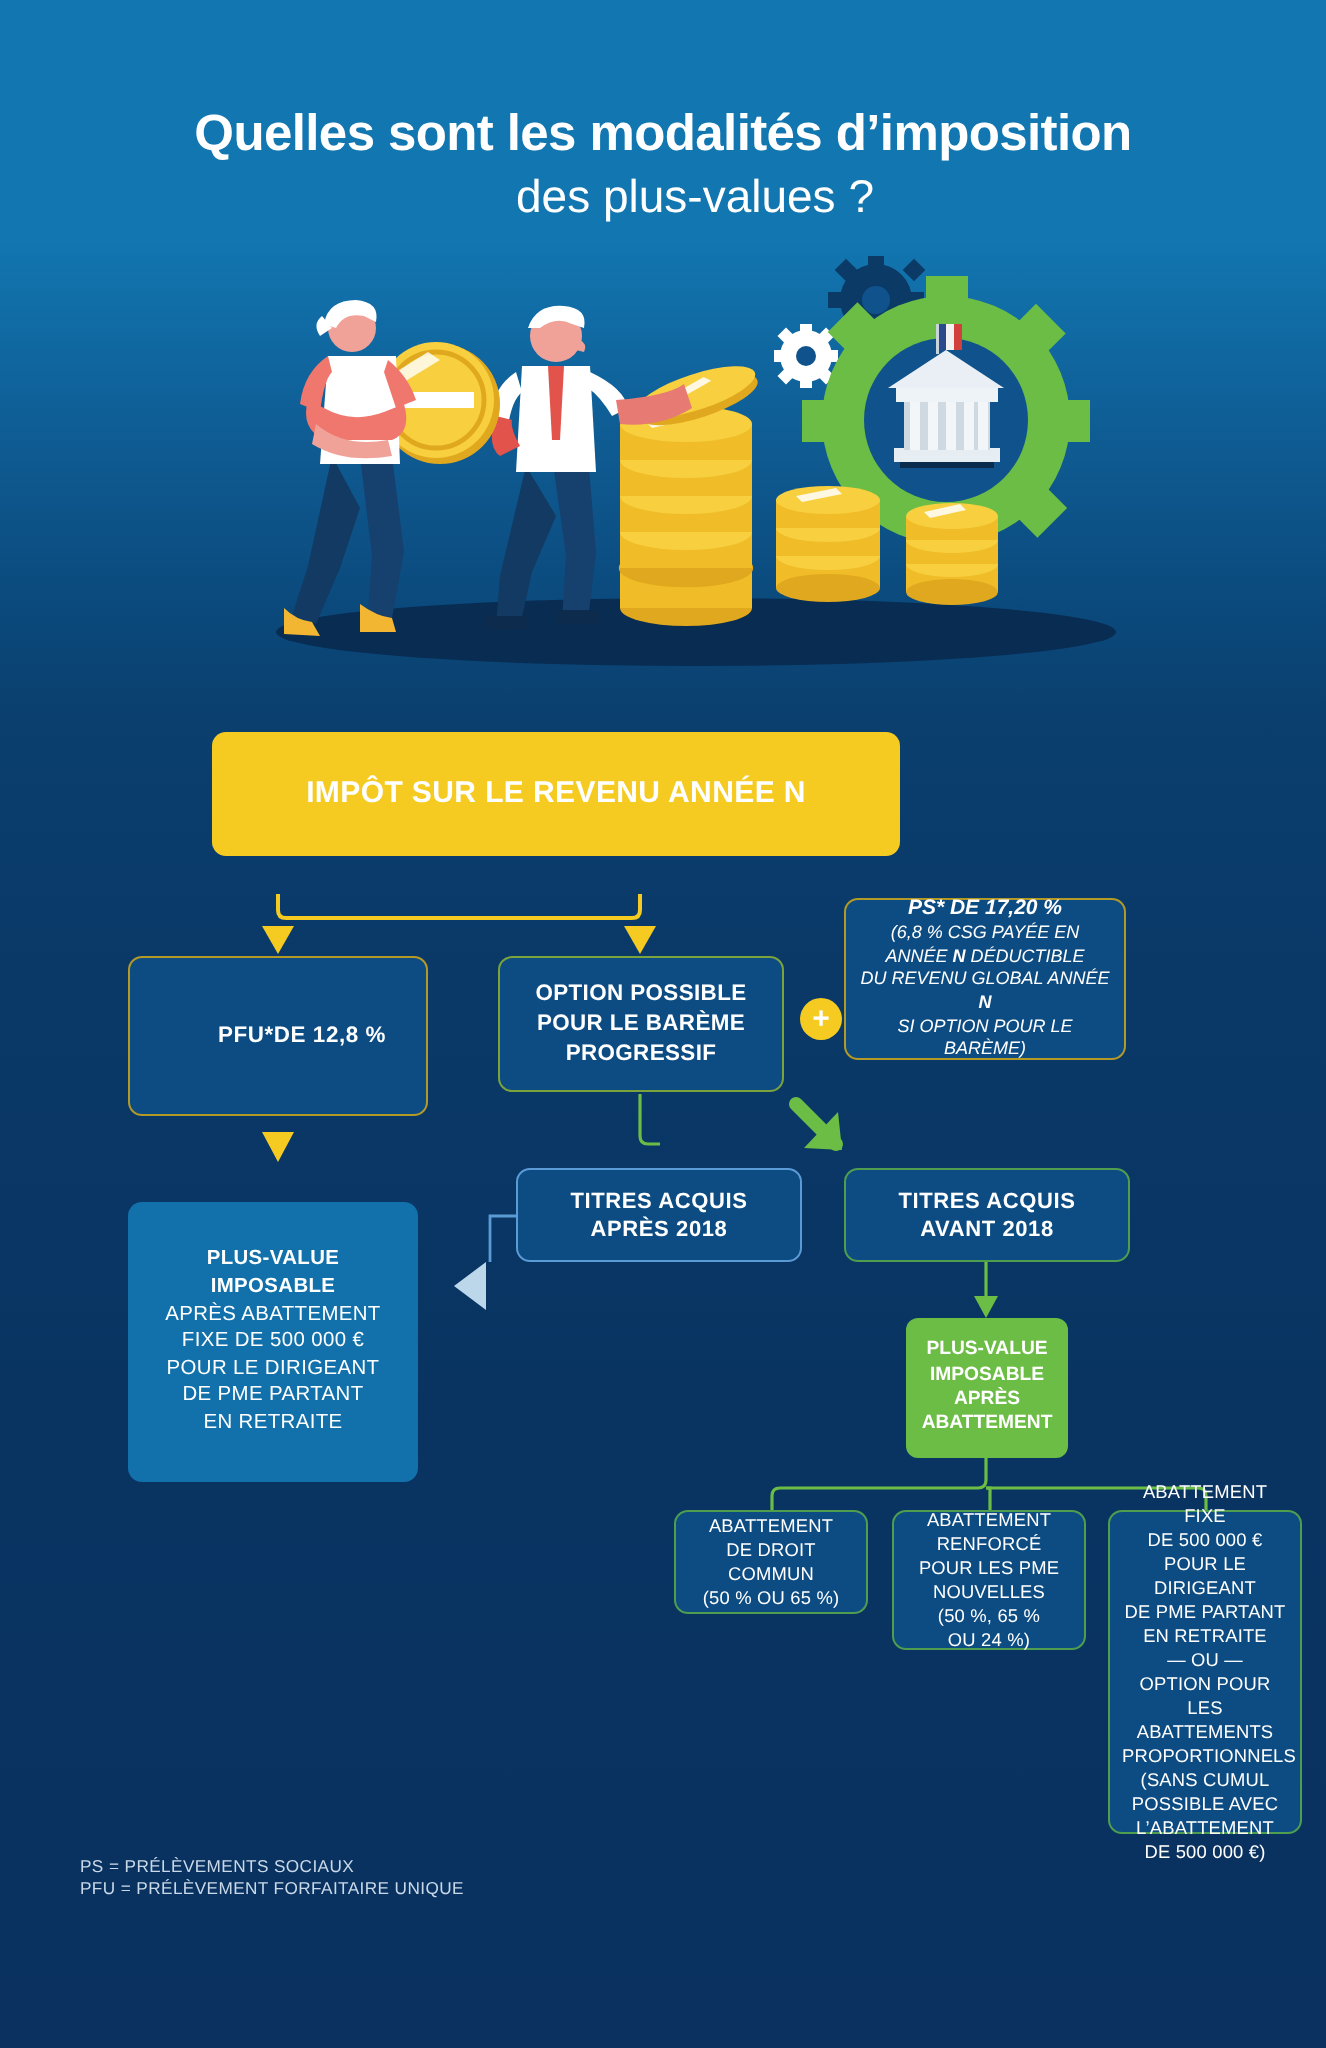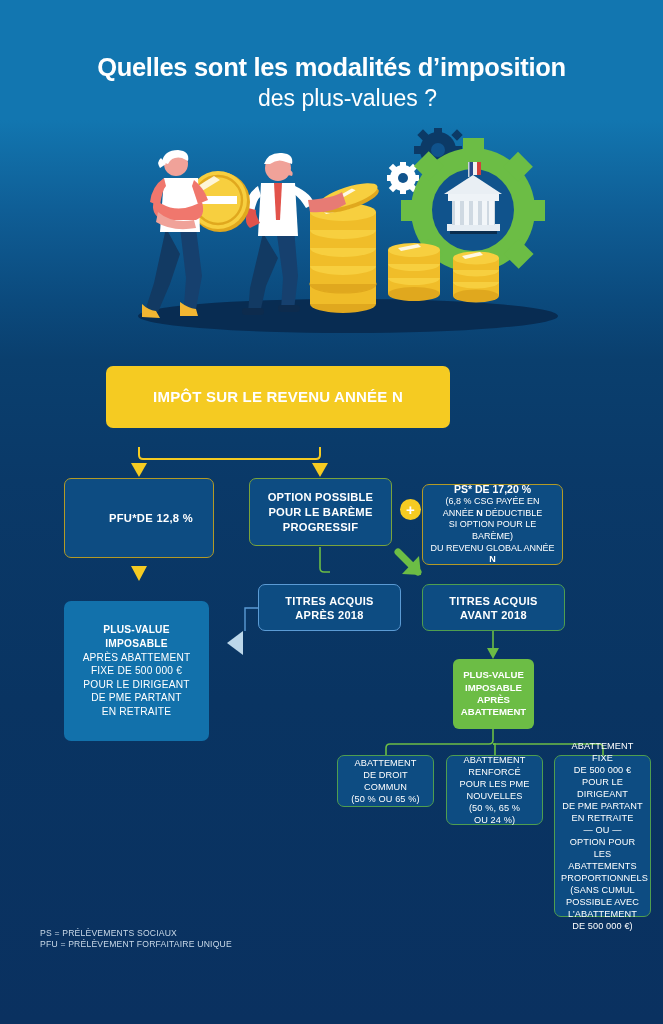--- a/index.html
+++ b/index.html
@@ -73,22 +73,22 @@
   }
   #box-pfu .t { font-size: 11.2px; font-weight: bold; letter-spacing: 0.3px; }
 
   #box-option {
     left: 249px; top: 478px; width: 143px; height: 68px;
     border: 1.3px solid #7aa33c; background: #0d4c82;
   }
   #box-option .t { font-size: 11.2px; font-weight: bold; line-height: 15px; letter-spacing: 0.2px; }
 
   #box-ps {
-    left: 422px; top: 484px; width: 141px; height: 81px;
-    border: 1.3px solid #b39a26; background: #0d4c82;
+    left: 422px; top: 449px; width: 141px; height: 81px;
+    border: 1.3px solid #b39a26; background: #0d4c82; font-style: italic;
   }
   #box-ps .h { font-size: 10.5px; font-weight: bold; line-height: 13px; }
   #box-ps .s { font-size: 9px; font-weight: normal; line-height: 11.6px; }
   #box-ps .s b { font-weight: bold; }
 
   
   #plus-circle {
     position: absolute; left: 400px; top: 499px; width: 21px; height: 21px;
     background: #f5cb22; border-radius: 50%;
     display: flex; align-items: center; justify-content: center;
@@ -385,22 +385,22 @@
 
     <div id="plus-circle">
       <span>+</span>
     </div>
 
     <div class="box" id="box-ps">
       <div class="inner">
         <div class="h">PS* DE 17,20 %</div>
         <div class="s">(6,8 % CSG PAYÉE EN</div>
         <div class="s"><span>ANNÉE </span><b>N</b><span> DÉDUCTIBLE</span></div>
+        <div class="s"><span>DU REVENU GLOBAL ANNÉE </span><b>N</b></div>
         <div class="s">SI OPTION POUR LE BARÈME)</div>
-        <div class="s"><span>DU REVENU GLOBAL ANNÉE </span><b>N</b></div>
       </div>
     </div>
 
     <div class="box" id="box-apres">
       <div class="inner">
         <div class="t">TITRES ACQUIS</div>
         <div class="t">APRÈS 2018</div>
       </div>
     </div>
 

